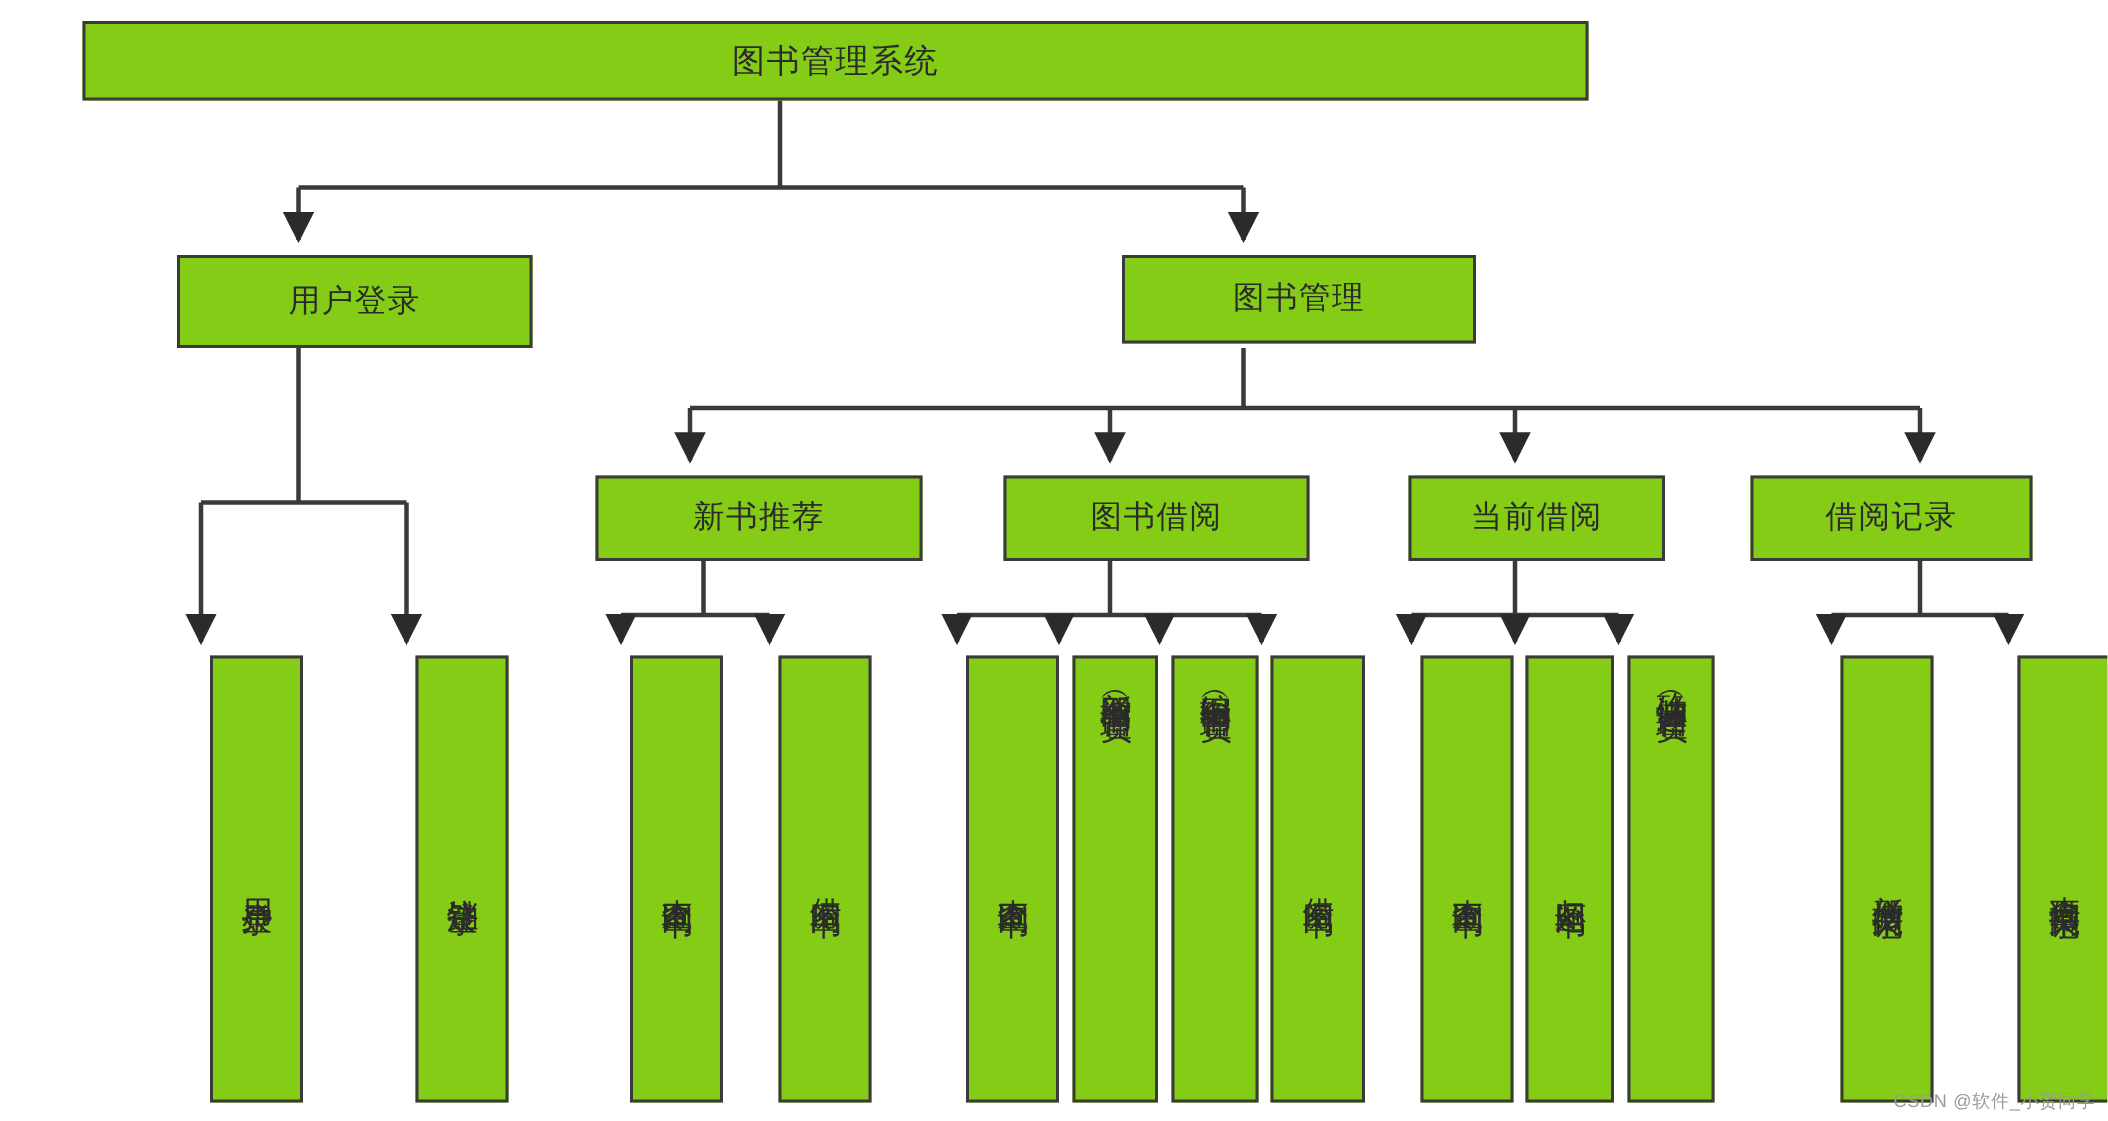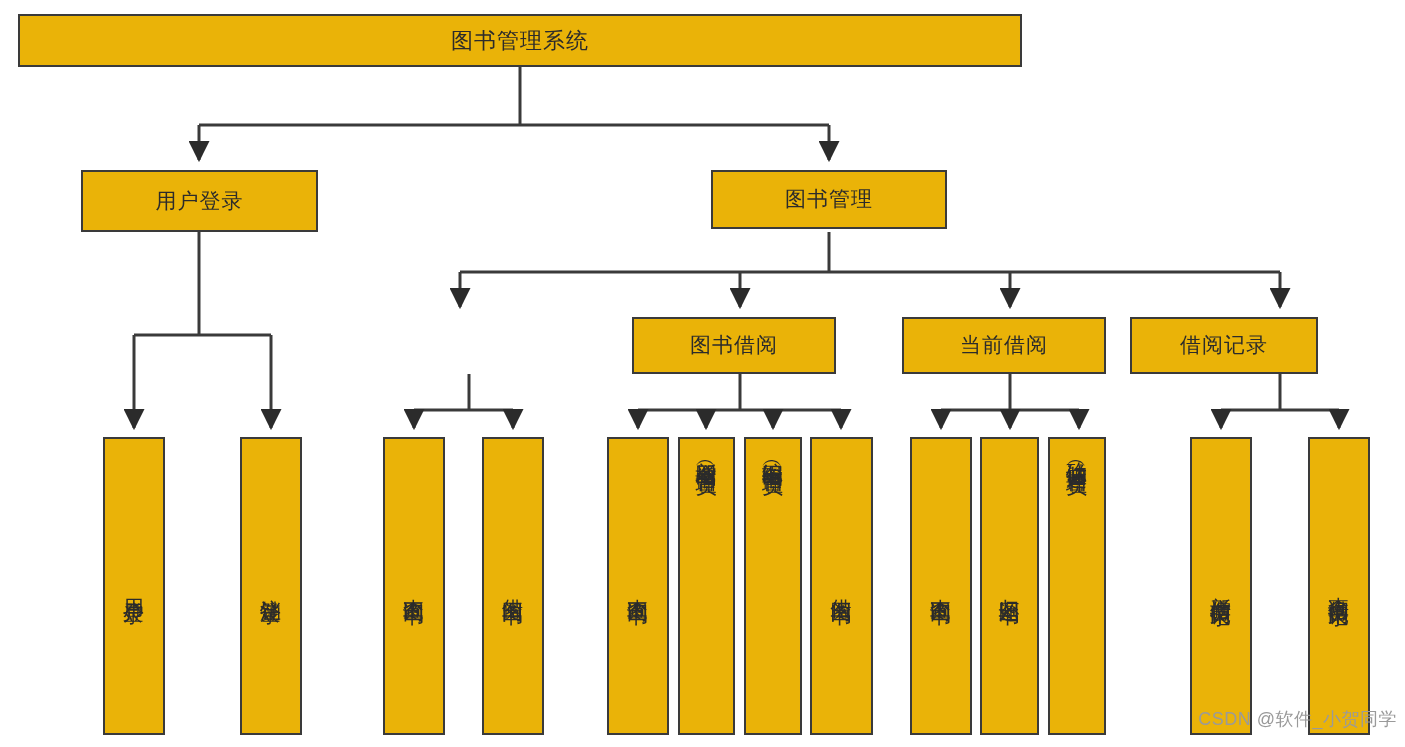--- a/index.html
+++ b/index.html
@@ -20,25 +20,26 @@
     left: 0;
     top: 0;
     width: 1405px;
     height: 747px;
     pointer-events: none;
   }
   .node {
     position: absolute;
     box-sizing: border-box;
     border: 2.5px solid #3a3a3a;
-    background: #eab308;
+    background: #84cc16;
     display: flex;
     align-items: center;
     justify-content: center;
     color: #2b2b2b;
+    margin-left: 37px;
   }
   .node .lbl {
     white-space: pre;
     line-height: 1.18;
     text-align: center;
   }
   
   .h-node .lbl {
     font-size: 21px;
     letter-spacing: 1px;
@@ -58,22 +59,22 @@
     letter-spacing: 2px;
     line-height: 1;
   }
   .v-node.tall .lbl {
     align-self: flex-start;
     margin-top: 6px;
   }
   .watermark {
     position: absolute;
     right: 8px;
-    bottom: 16px;
-    font-size: 18px;
+    bottom: 4px;
+    font-size: 12px;
     color: #9a9a9a;
     white-space: nowrap;
     letter-spacing: 0.5px;
   }
 </style>
 </head>
 <body>
 
 <div id="canvas">
 
@@ -131,24 +132,27 @@
     <span class="lbl">图书管理系统</span>
   </div>
 
   <div class="node h-node" style="left:81px; top:170px; width:237px; height:62px;">
     <span class="lbl">用户登录</span>
   </div>
   <div class="node h-node" style="left:711px; top:170px; width:236px; height:59px;">
     <span class="lbl">图书管理</span>
   </div>
 
+  <div class="node h-node" style="left:360px; top:317px; width:218px; height:57px;">
+    <span class="lbl">新书推荐</span>
+  </div>
   <div class="node h-node" style="left:632px; top:317px; width:204px; height:57px;">
     <span class="lbl">图书借阅</span>
   </div>
-  <div class="node h-node" style="left:902px; top:317px; width:204px; height:57px;">
+  <div class="node h-node" style="left:902px; top:317px; width:171px; height:57px;">
     <span class="lbl">当前借阅</span>
   </div>
   <div class="node h-node" style="left:1130px; top:317px; width:188px; height:57px;">
     <span class="lbl">借阅记录</span>
   </div>
 
   <div class="node v-node" style="left:103px; top:437px; width:62px; height:298px;">
     <span class="lbl">用户登录</span>
   </div>
   <div class="node v-node" style="left:240px; top:437px; width:62px; height:298px;">

